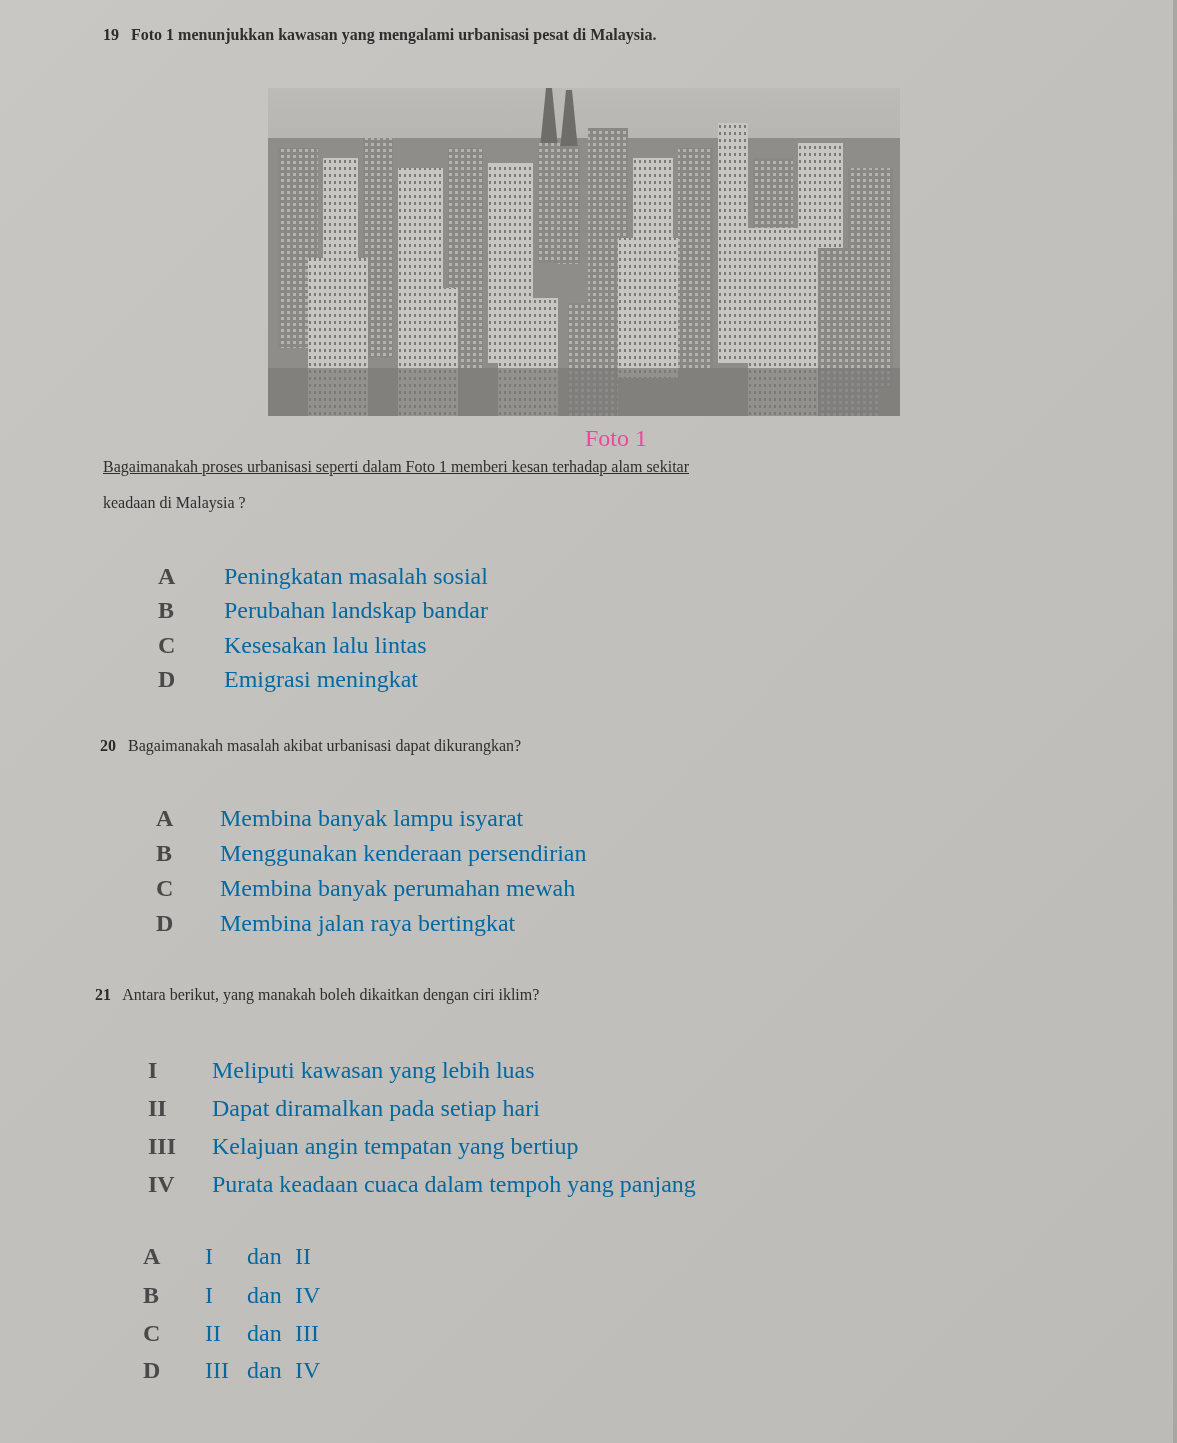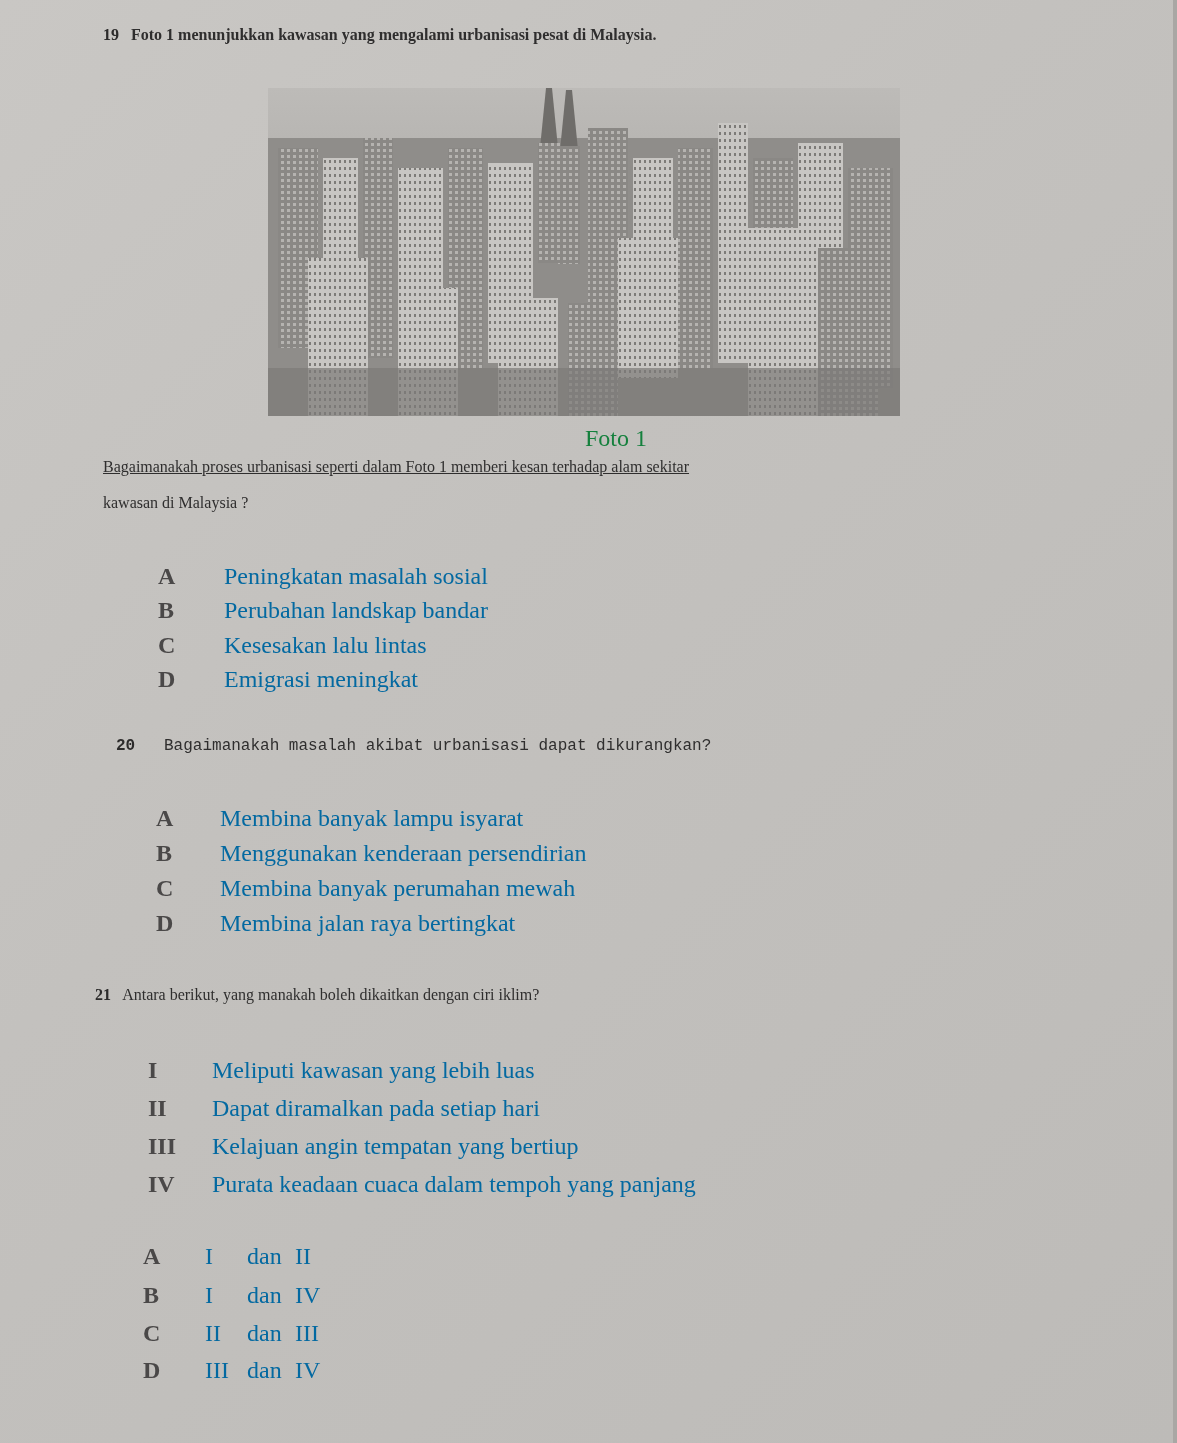--- a/index.html
+++ b/index.html
@@ -18,21 +18,21 @@
   .qnum { font-weight: bold; color: #2c2b2b; }
   .qtext { font-size: 16px; color: #2f2e2e; }
   .opt-letter { font-weight: bold; font-size: 24px; color: #4a4848; }
   .opt-text { font-size: 24px; color: #0369a1; }
 
   .photo {
     position: absolute; left: 268px; top: 88px; width: 632px; height: 328px;
     background: #8f8d8a; overflow: hidden;
   }
   .photo svg { display: block; }
-  .caption { font-size: 24px; color: #15803d; }
+  .caption { font-size: 24px; color: #ec4899; }
 </style>
 </head>
 <body>
 
 <div class="page-edge"></div>
 
 <div class="abs qtext" style="left:103px; top:26px; font-weight:bold;">
   <span class="qnum">19</span>&nbsp;&nbsp;
   <span>Foto 1 menunjukkan kawasan yang mengalami urbanisasi pesat di Malaysia.</span>
 </div>
@@ -82,38 +82,38 @@
     <rect x="350" y="150" width="60" height="140" fill="url(#win2)"></rect>
     <rect x="480" y="140" width="70" height="188" fill="url(#win2)"></rect>
     <rect x="550" y="160" width="60" height="168" fill="url(#win)"></rect>
     <rect x="0" y="280" width="632" height="48" fill="#7c7a77" opacity="0.7"></rect>
   </svg>
 </div>
 
 <div class="abs caption" style="left:585px; top:425px;">Foto 1</div>
 
 <div class="abs qtext" style="left:103px; top:458px;text-decoration:underline;">Bagaimanakah proses urbanisasi seperti dalam Foto 1 memberi kesan terhadap alam sekitar</div>
-<div class="abs qtext" style="left:103px; top:494px;">kawasan di Malaysia ?</div>
+<div class="abs qtext" style="left:103px; top:494px;">keadaan di Malaysia ?</div>
 
 <div>
   <div class="abs" style="left:158px; top:563px;">
     <span class="opt-letter" style="display:inline-block;width:66px;">A</span><span class="opt-text">Peningkatan masalah sosial</span>
   </div>
   <div class="abs" style="left:158px; top:597px;">
     <span class="opt-letter" style="display:inline-block;width:66px;">B</span><span class="opt-text">Perubahan landskap bandar</span>
   </div>
   <div class="abs" style="left:158px; top:632px;">
     <span class="opt-letter" style="display:inline-block;width:66px;">C</span><span class="opt-text">Kesesakan lalu lintas</span>
   </div>
   <div class="abs" style="left:158px; top:666px;">
     <span class="opt-letter" style="display:inline-block;width:66px;">D</span><span class="opt-text">Emigrasi meningkat</span>
   </div>
 </div>
 
-<div class="abs qtext" style="left:116px; top:737px;font-family:Liberation Mono, monospace;">
+<div class="abs qtext" style="left:100px; top:737px;">
   <span class="qnum">20</span>&nbsp;&nbsp;
   <span>Bagaimanakah masalah akibat urbanisasi dapat dikurangkan?</span>
 </div>
 
 <div>
   <div class="abs" style="left:156px; top:805px;">
     <span class="opt-letter" style="display:inline-block;width:64px;">A</span><span class="opt-text">Membina banyak lampu isyarat</span>
   </div>
   <div class="abs" style="left:156px; top:840px;">
     <span class="opt-letter" style="display:inline-block;width:64px;">B</span><span class="opt-text">Menggunakan kenderaan persendirian</span>

